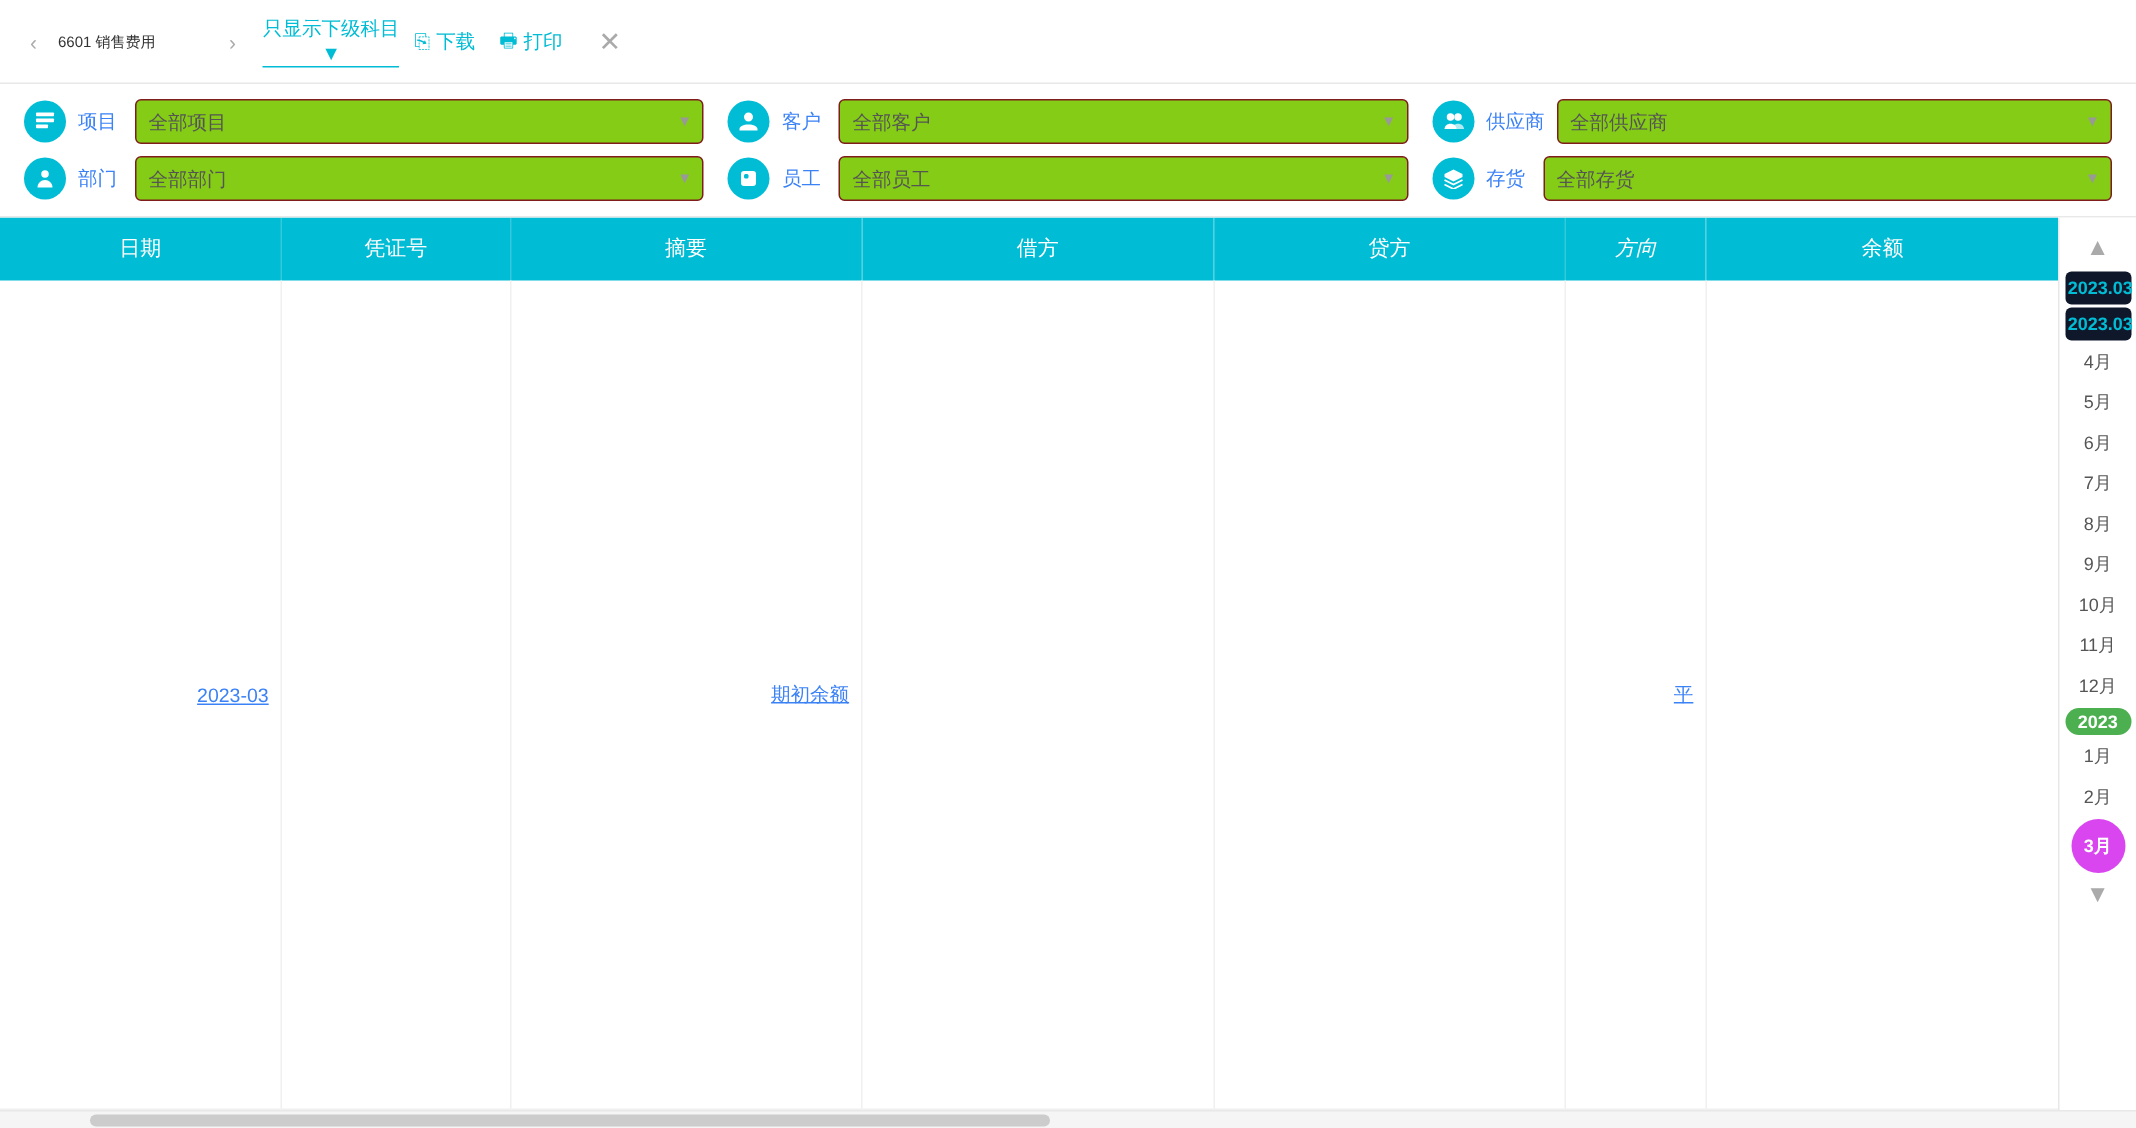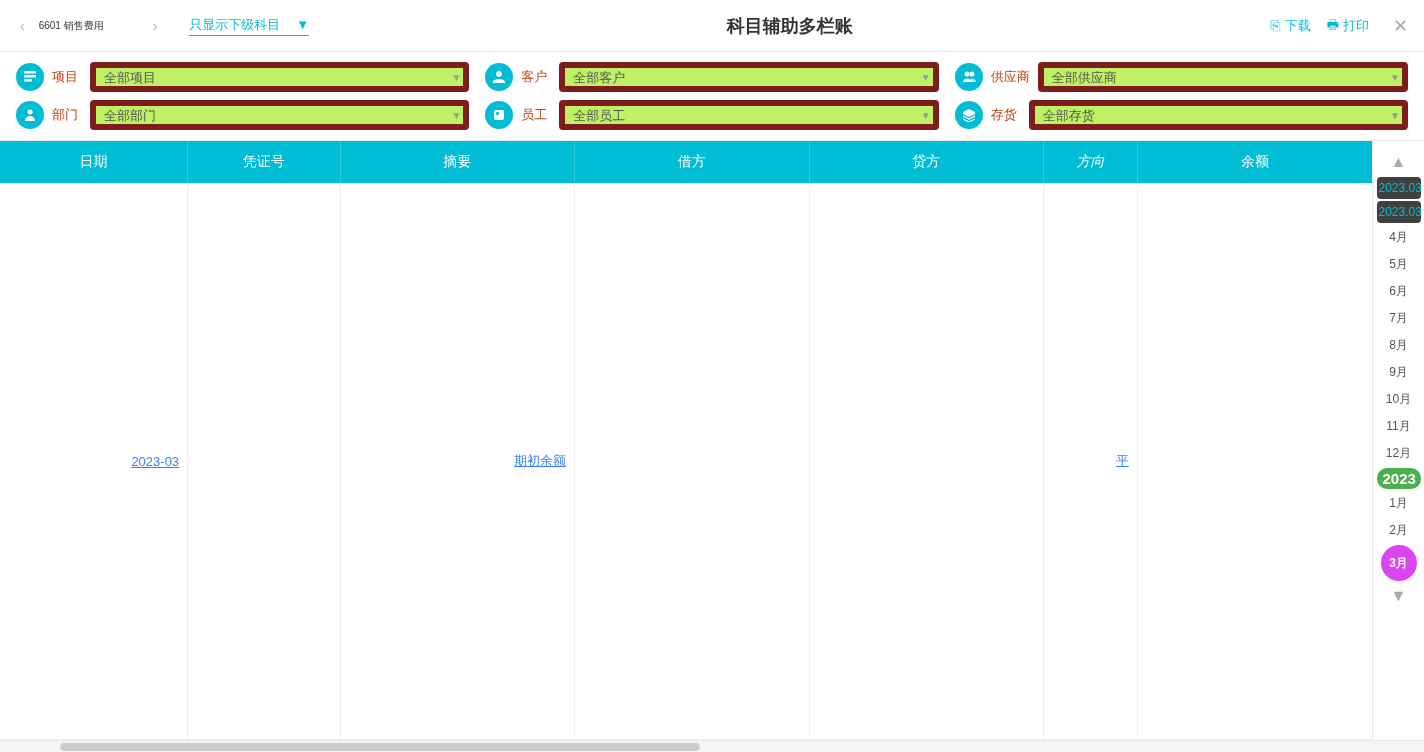--- a/index.html
+++ b/index.html
@@ -36,27 +36,28 @@
     }
     .account-label {
       font-size: 10px;
       color: #333;
       font-weight: 400;
       min-width: 100px;
     }
     .show-sub-btn {
       display: flex;
       align-items: center;
-      gap: 16px;
+      gap: 0;
       color: #00bcd4;
       border-bottom: 1px solid #00bcd4;
       cursor: pointer;
       font-size: 13px;
       padding-bottom: 1px;
-      margin-left: 18px;
+      margin-left: 4px;
+      flex-direction: column;
     }
     .page-title {
       flex: 1;
       text-align: center;
       font-size: 18px;
       font-weight: 600;
       color: #333;
     }
     .top-actions {
       display: flex;
@@ -103,39 +104,39 @@
       border-radius: 50%;
       background: #00bcd4;
       display: flex;
       align-items: center;
       justify-content: center;
       color: white;
       font-size: 13px;
       flex-shrink: 0;
     }
     .filter-label {
-      color: #c2410c;
+      color: #3b82f6;
       font-size: 13px;
       min-width: 30px;
     }
     .select-wrapper {
       flex: 1;
       position: relative;
       display: flex;
       align-items: center;
     }
     .select-wrapper select {
       width: 100%;
       height: 30px;
-      border: 6px solid #7f1d1d;
+      border: 1px solid #7f1d1d;
       border-radius: 4px;
       padding: 0 28px 0 8px;
       font-size: 13px;
       color: #555;
-      background: #bef264;
+      background: #84cc16;
       appearance: none;
       -webkit-appearance: none;
       cursor: pointer;
     }
     .select-arrow {
       position: absolute;
       right: 8px;
       pointer-events: none;
       color: #999;
       font-size: 10px;
@@ -213,32 +214,32 @@
       color: white;
       border-radius: 50%;
       width: 36px;
       height: 36px;
       display: flex;
       align-items: center;
       justify-content: center;
       font-weight: 600;
     }
     .sidebar-month.selected-top {
-      background: #404040;
+      background: #0f172a;
       color: #00bcd4;
-      font-weight: 400;
+      font-weight: 700;
       width: 44px;
       border-radius: 4px;
     }
     .sidebar-month.year-badge {
       background: #4caf50;
       color: white;
       border-radius: 10px;
       padding: 2px 6px;
-      font-size: 15px;
+      font-size: 12px;
       font-weight: 600;
     }
     .sidebar-nav-arrow {
       color: #aaa;
       font-size: 16px;
       cursor: pointer;
       padding: 4px;
     }
 
     
@@ -278,21 +279,20 @@
   <div class="top-bar">
     <span class="nav-arrow">‹</span>
     <span class="account-label">
       <span>6601</span>&nbsp;<span>销售费用</span>
     </span>
     <span class="nav-arrow">›</span>
     <div class="show-sub-btn">
       <span>只显示下级科目</span>
       <span>▼</span>
     </div>
-    <div class="page-title">科目辅助多栏账</div>
     <div class="top-actions">
       <div class="action-btn">
         <span>⎘</span>
         <span>下载</span>
       </div>
       <div class="action-btn">
         <span>🖶</span>
         <span>打印</span>
       </div>
       <span class="close-btn">✕</span>

